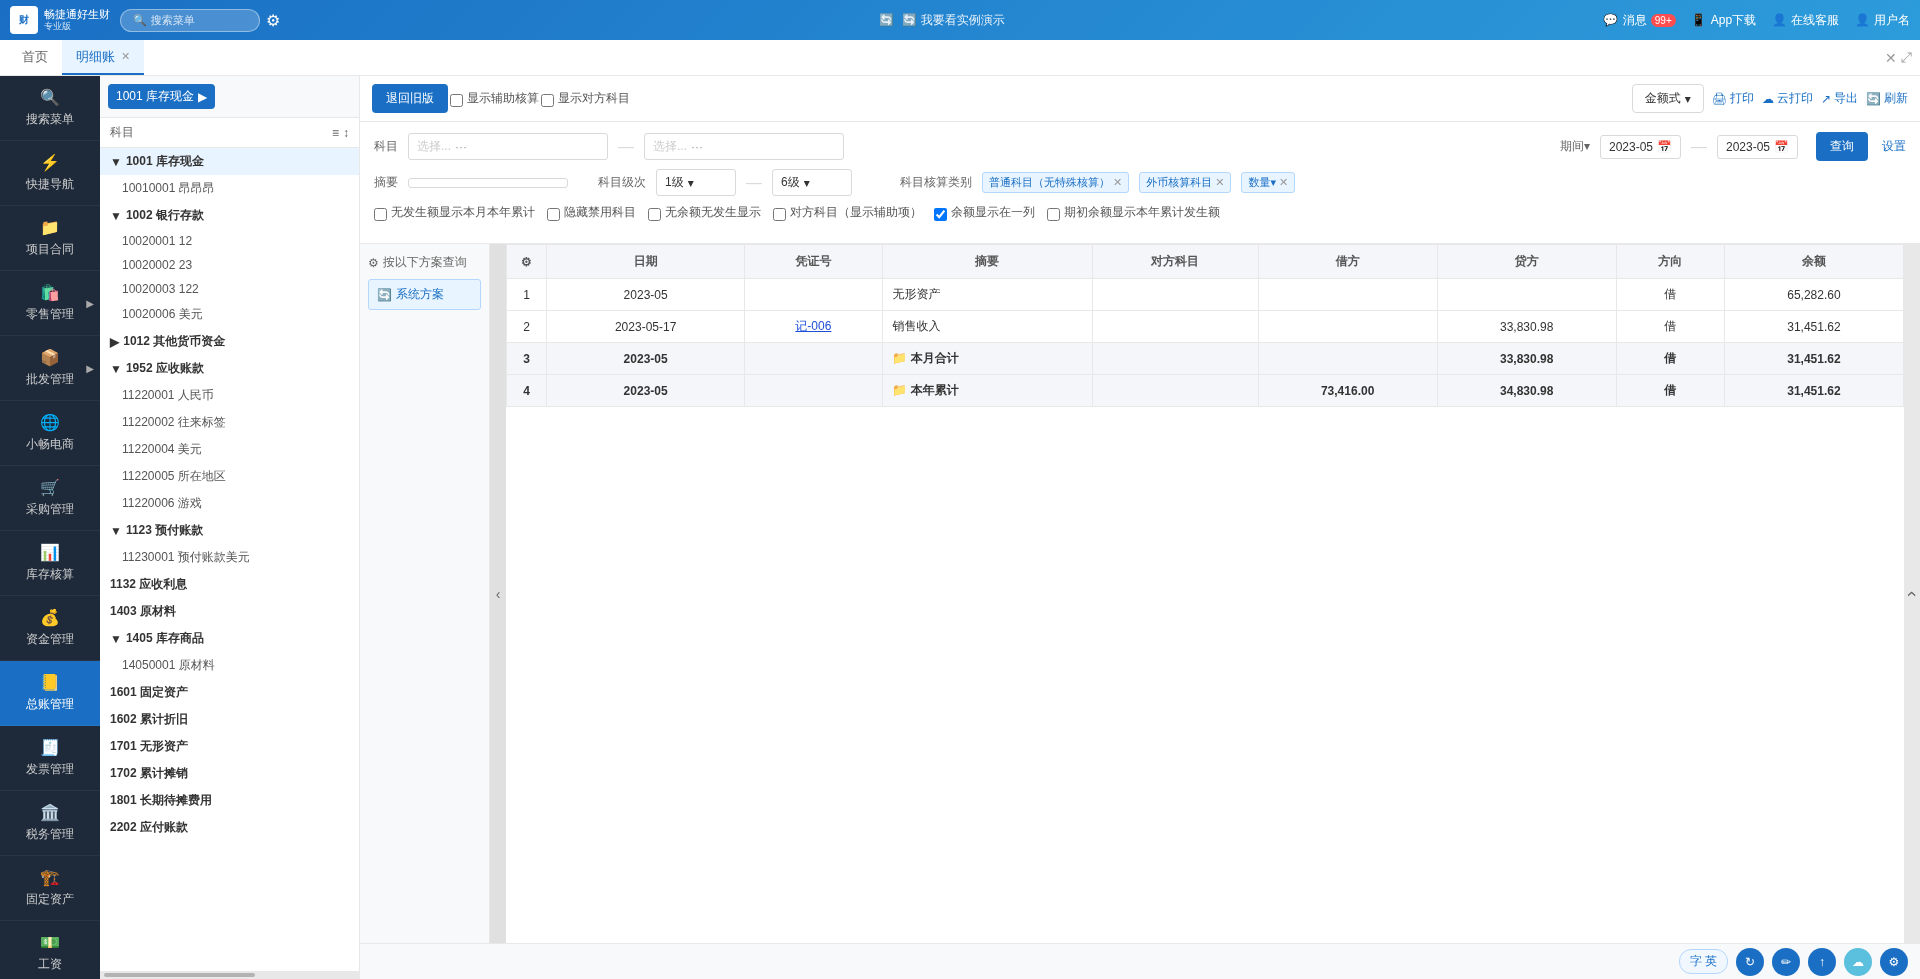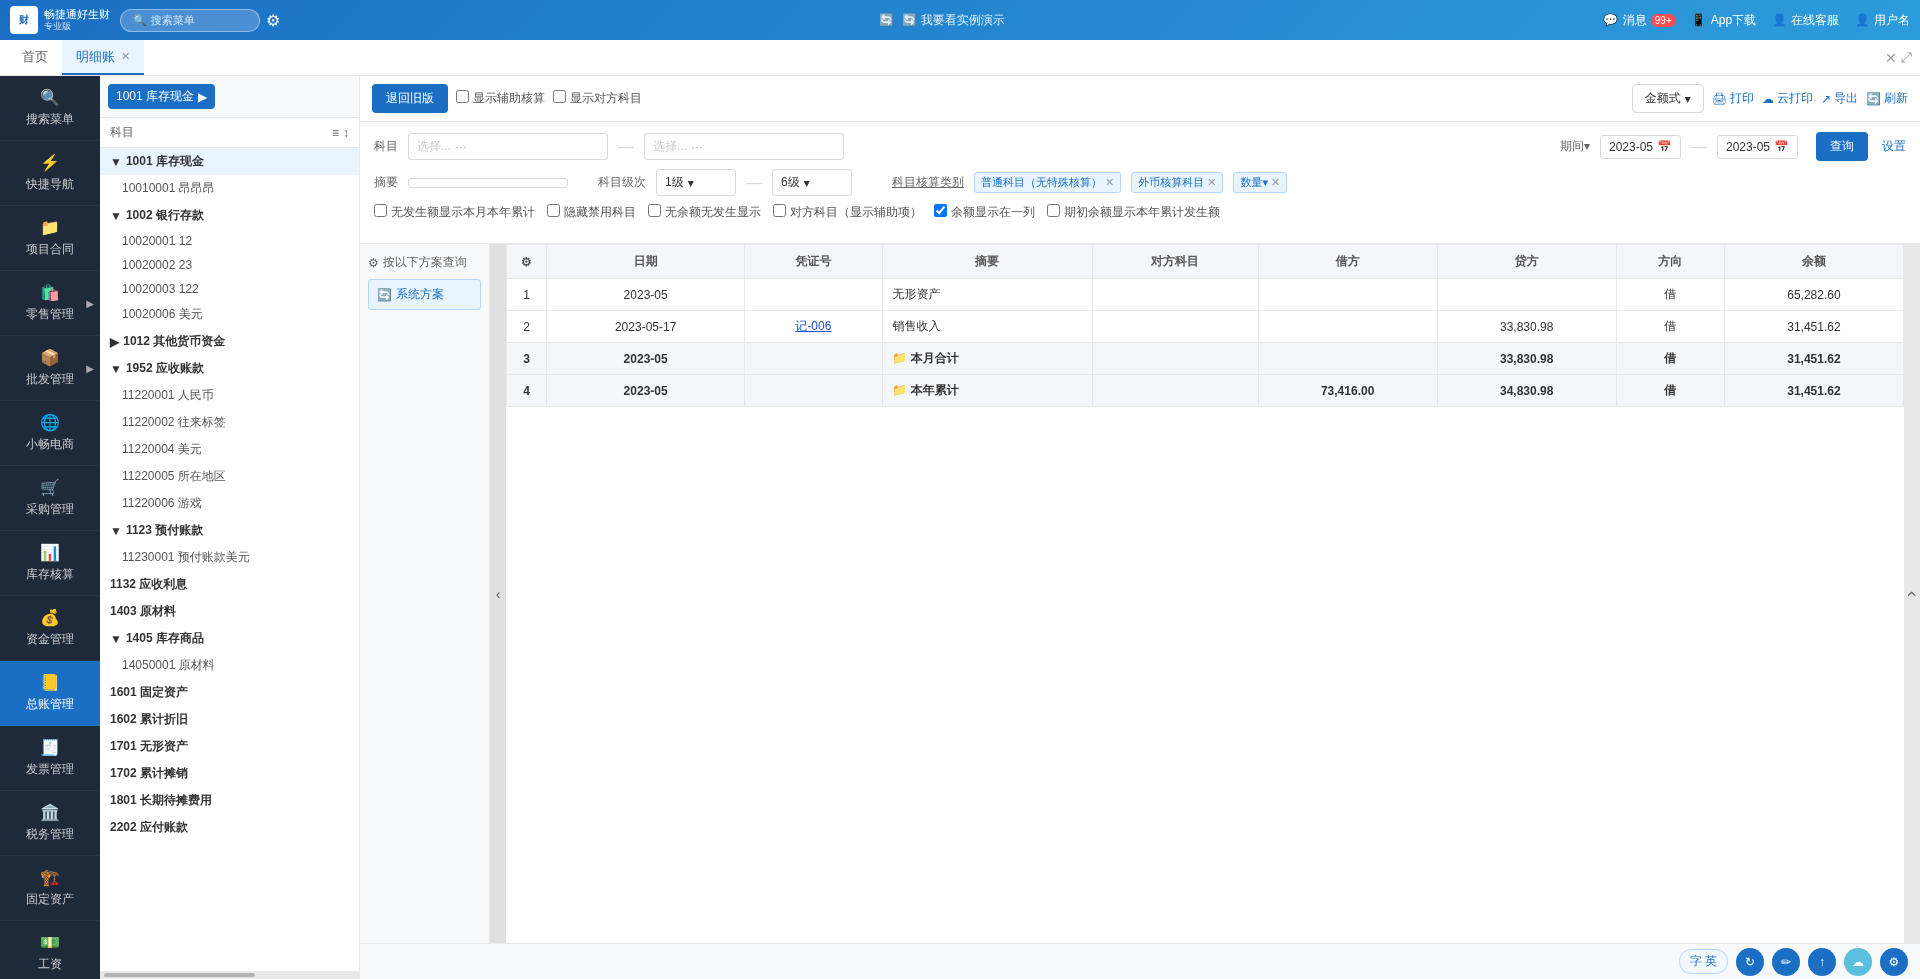--- a/index.html
+++ b/index.html
@@ -206,21 +206,21 @@
 
     
     .toolbar {
       background: #fff;
       padding: 8px 12px;
       display: flex;
       align-items: center;
       justify-content: space-between;
       border-bottom: 1px solid #e8e8e8;
     }
-    .toolbar-left { display: flex; align-items: center; gap: 8px; }
+    .toolbar-left { display: flex; align-items: center; gap: 2px; }
     .toolbar-right { display: flex; align-items: center; gap: 8px; }
     .btn-primary {
       background: #1a6fc4;
       color: white;
       border: none;
       padding: 6px 14px;
       border-radius: 4px;
       cursor: pointer;
       font-size: 12px;
     }
@@ -241,21 +241,21 @@
       border: none;
       color: #1a6fc4;
       cursor: pointer;
       font-size: 12px;
       display: flex;
       align-items: center;
       gap: 3px;
     }
     .checkbox-group {
       display: flex;
-      align-items: flex-start;
+      align-items: flex-end;
       gap: 4px;
       font-size: 12px;
       color: #555;
     }
 
     
     .filter-panel {
       background: #fff;
       padding: 10px 14px;
       border-bottom: 1px solid #e8e8e8;
@@ -749,21 +749,21 @@
         <span class="filter-label" style="margin-left:20px;">科目级次</span>
         <div class="filter-select">
           <span>1级</span>
           <span>▾</span>
         </div>
         <span class="separator">—</span>
         <div class="filter-select">
           <span>6级</span>
           <span>▾</span>
         </div>
-        <span class="filter-label" style="margin-left:30px;text-decoration:underline;">科目核算类别</span>
+        <span class="filter-label" style="margin-left:38px;">科目核算类别</span>
         <div class="tag">
           <span>普通科目（无特殊核算）</span>
           <span class="close">✕</span>
         </div>
         <div class="tag">
           <span>外币核算科目</span>
           <span class="close">✕</span>
         </div>
         <div class="tag">
           <span>数量▾</span>

